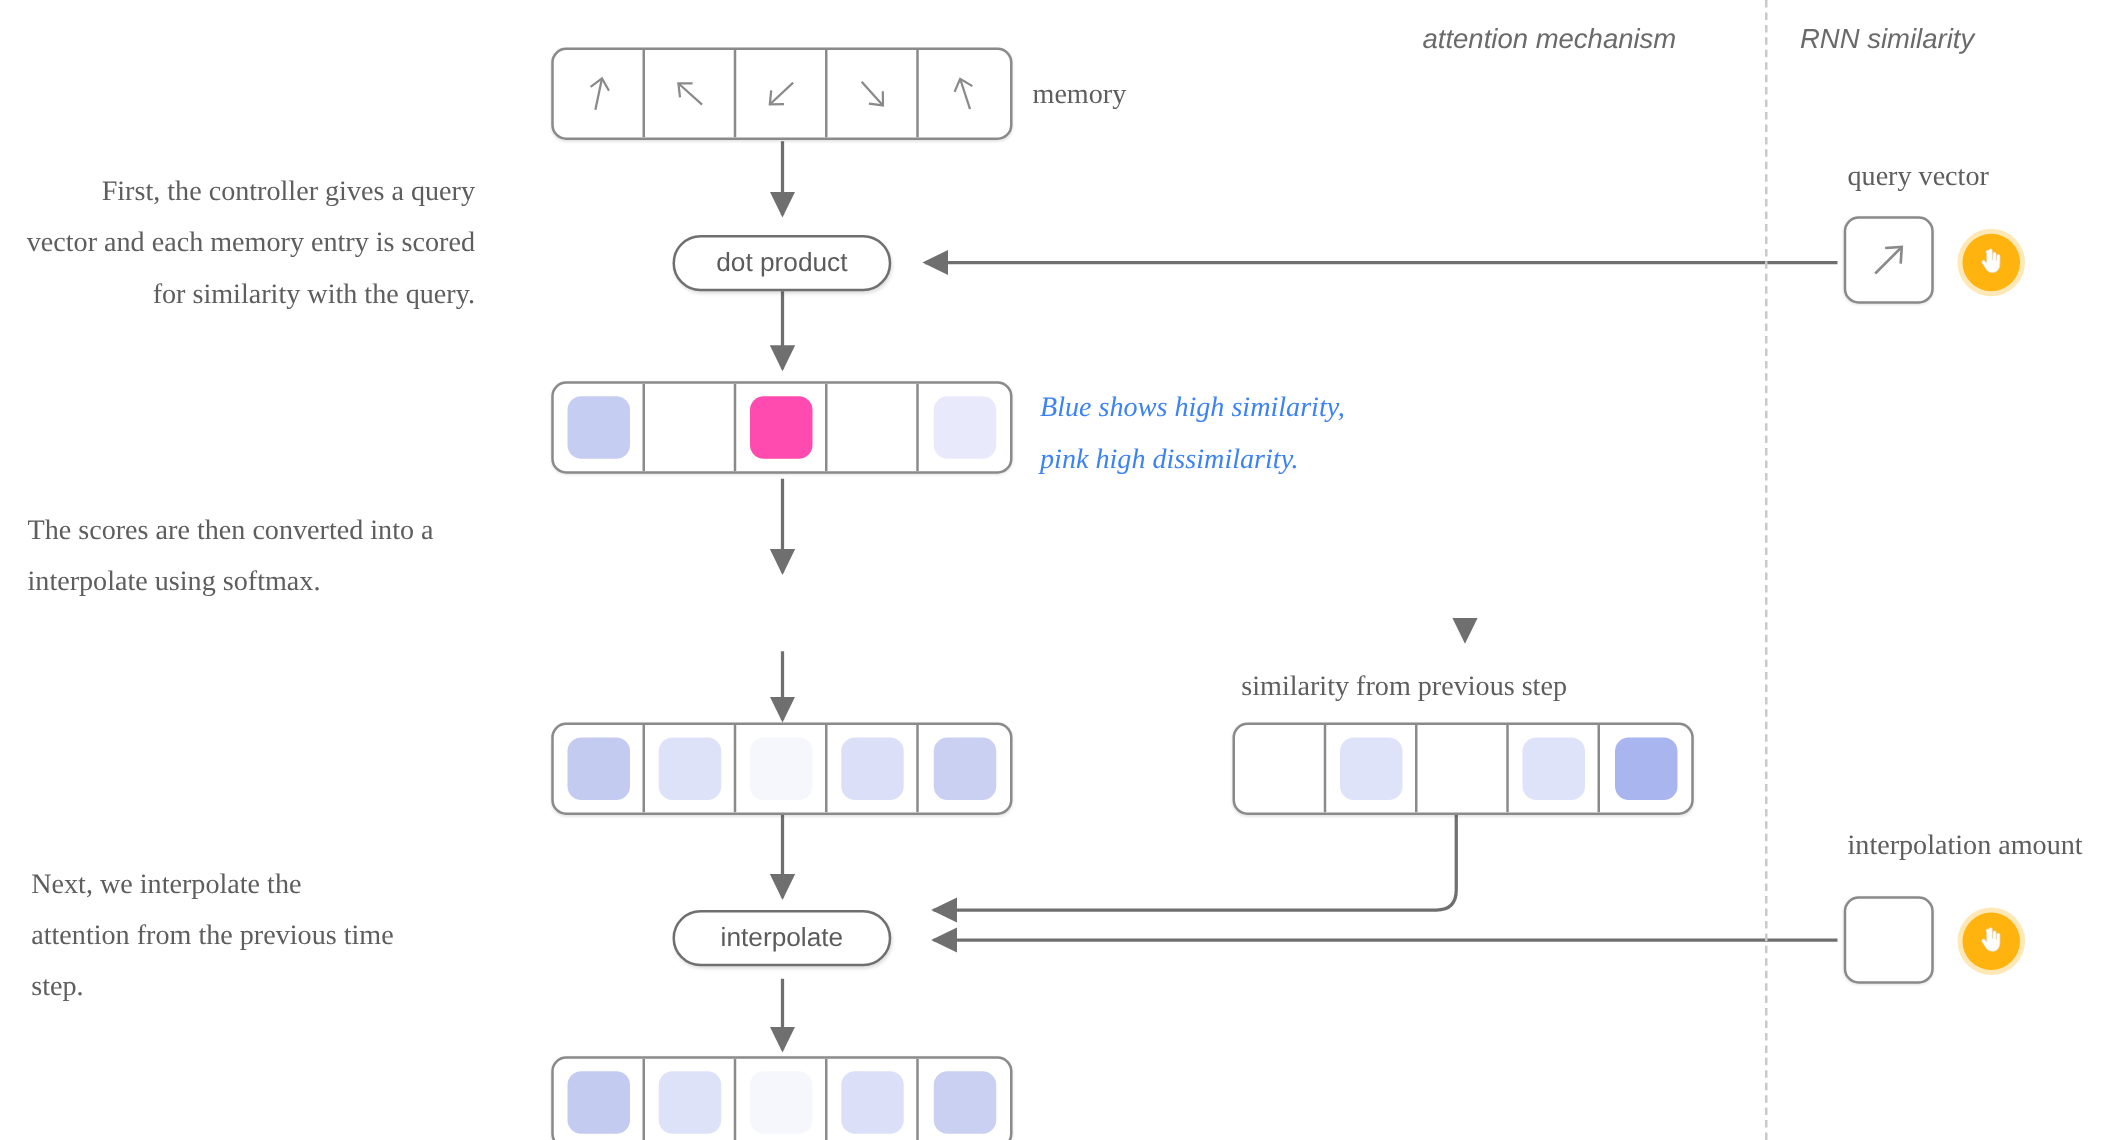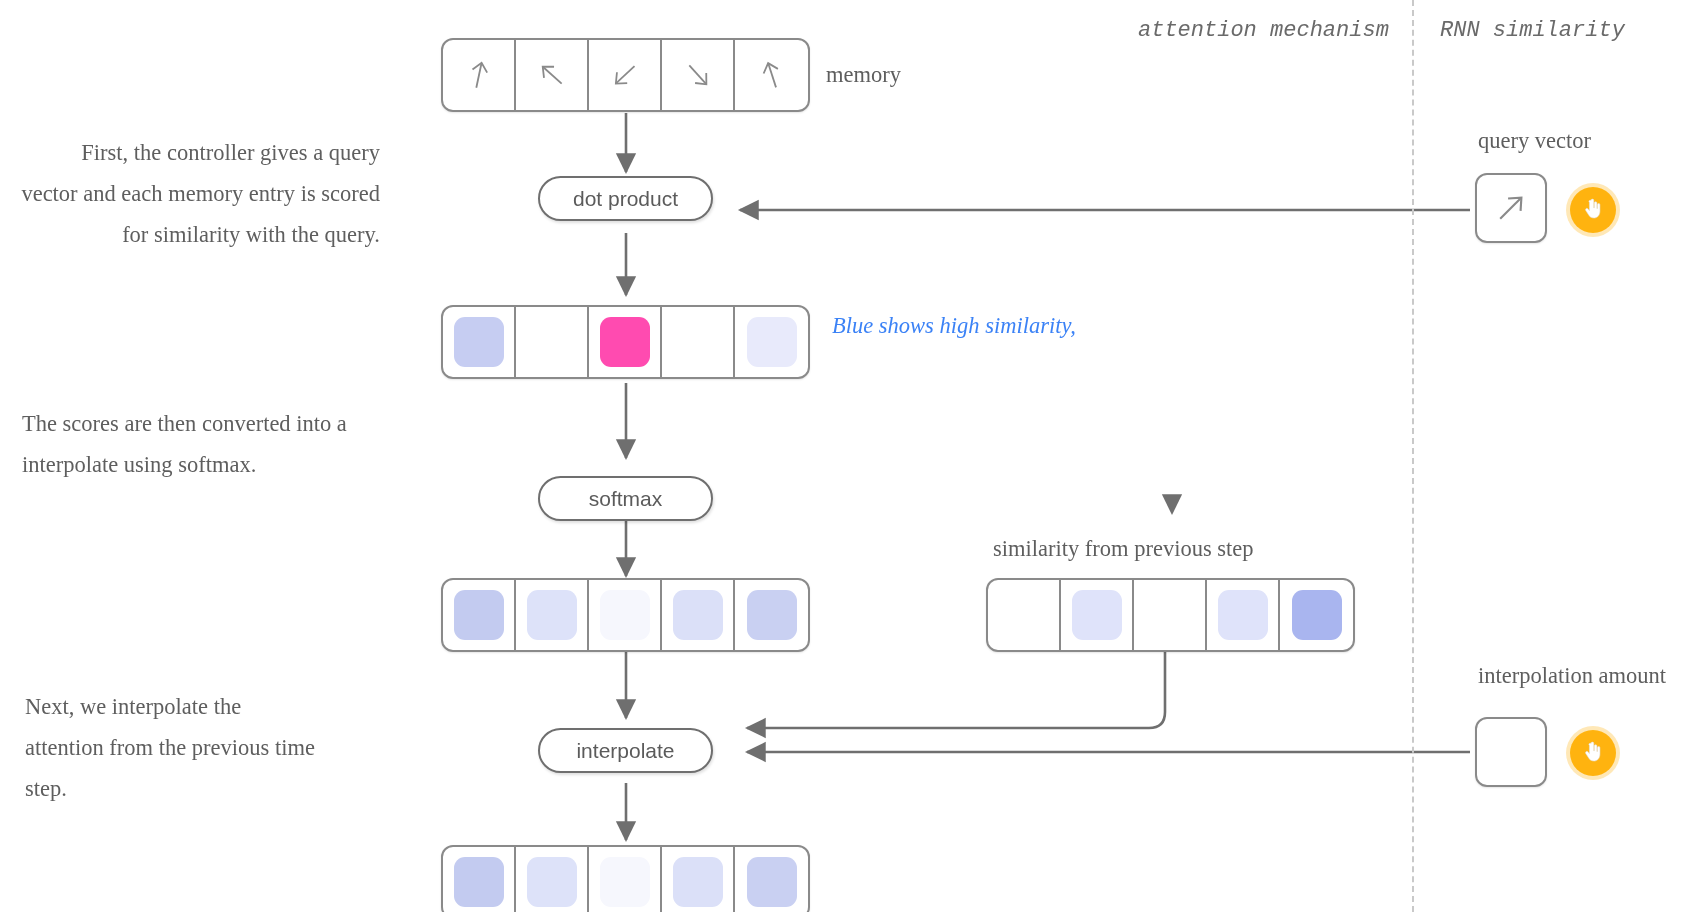--- a/index.html
+++ b/index.html
@@ -25,21 +25,21 @@
     font-family:Liberation Serif, serif;
     font-size:22.5px;color:#5e5e5e;white-space:nowrap;
   }
   .caption-italic{
     position:absolute;
     font-family:"Liberation Serif", serif;
     font-style:italic;font-size:22.5px;line-height:41px;color:#3b82f6;
   }
   .header-label{
     position:absolute;
-    font-family:Liberation Mono, monospace;
+    font-family:Liberation Sans, sans-serif;
     font-style:italic;font-size:22px;color:#6a6a6a;white-space:nowrap;
   }
 
   
   .divider{
     position:absolute;
     border-left:2px dashed #c9c9c9;
   }
 
   
@@ -185,42 +185,42 @@
       <svg class="arrow-glyph" width="34" height="34" viewBox="0 0 34 34">
         <g transform="rotate(-18 17 17)" stroke="#8a8a8a" stroke-width="1.8" fill="none">
           <path d="M17,30 L17,5"></path>
             <path d="M9.5,13 L17,4.5 L24.5,13"></path>
         </g>
       </svg>
     </div>
   </div>
   <div class="caption" style="left:826px;top:62px;">memory</div>
 
-  <div class="pill" style="left:538px;top:176px;width:175px;">dot product</div>
+  <div class="pill" style="left:538px;top:188px;width:175px;">dot product</div>
 
   <div class="row" style="left:441px;top:305px;">
     <div class="cell">
       <div class="swatch" style="background:#c6cdf2;"></div>
       </div>
     <div class="cell">
       <div class="swatch" style="background:#ffffff;"></div>
       </div>
     <div class="cell">
       <div class="swatch" style="background:#FF4BB0;"></div>
       </div>
     <div class="cell">
       <div class="swatch" style="background:#ffffff;"></div>
       </div>
     <div class="cell">
       <div class="swatch" style="background:#e8eafb;"></div>
       </div>
   </div>
   <div class="caption-italic" style="left:832px;top:305px;">Blue shows high similarity,</div>
-
-  <div class="pill" style="left:538px;top:476px;width:175px;">softmax</div>
+  <div class="caption-italic" style="left:832px;top:346px;">pink high dissimilarity.</div>
+
 
   <div class="row" style="left:441px;top:578px;">
     <div class="cell">
       <div class="swatch" style="background:#c3cbf0;"></div>
       </div>
     <div class="cell">
       <div class="swatch" style="background:#dde2f9;"></div>
       </div>
     <div class="cell">
       <div class="swatch" style="background:#f6f7fd;"></div>

